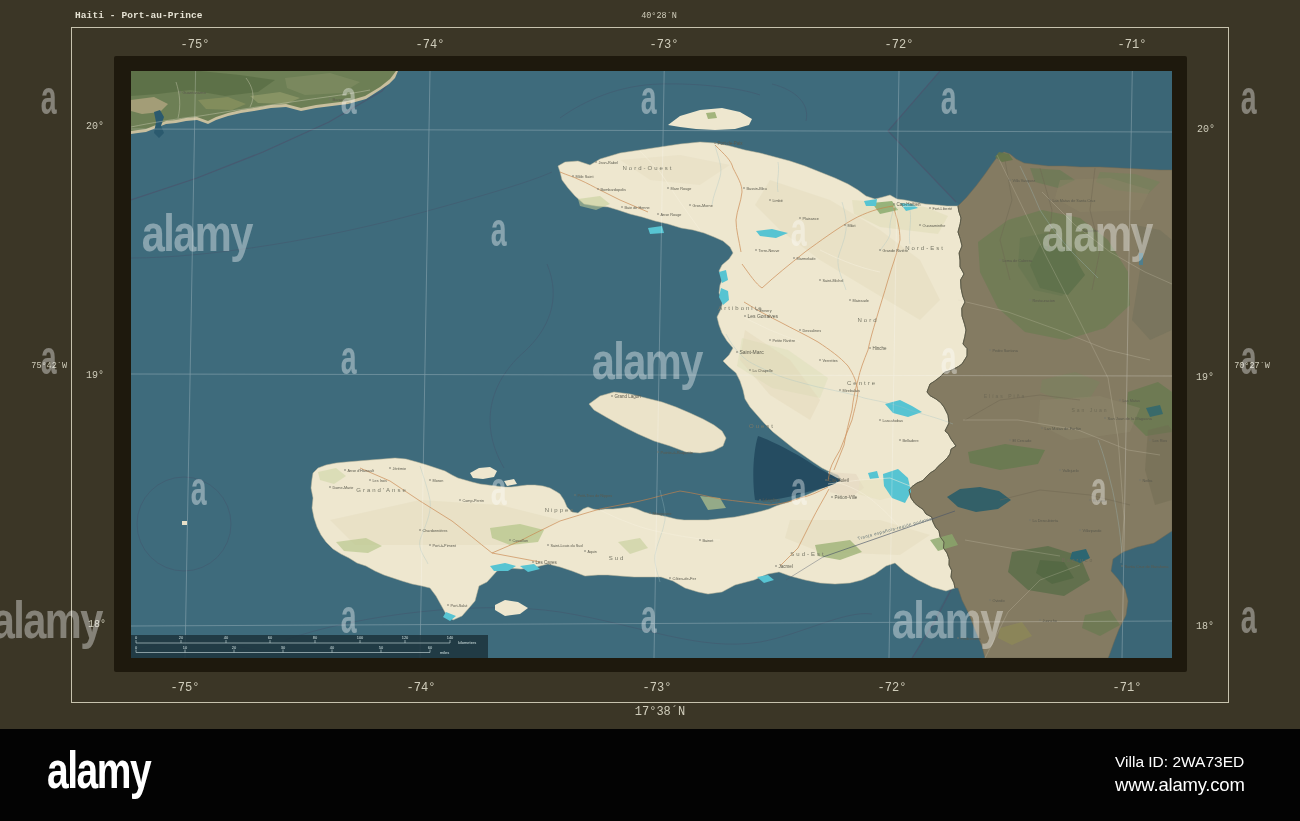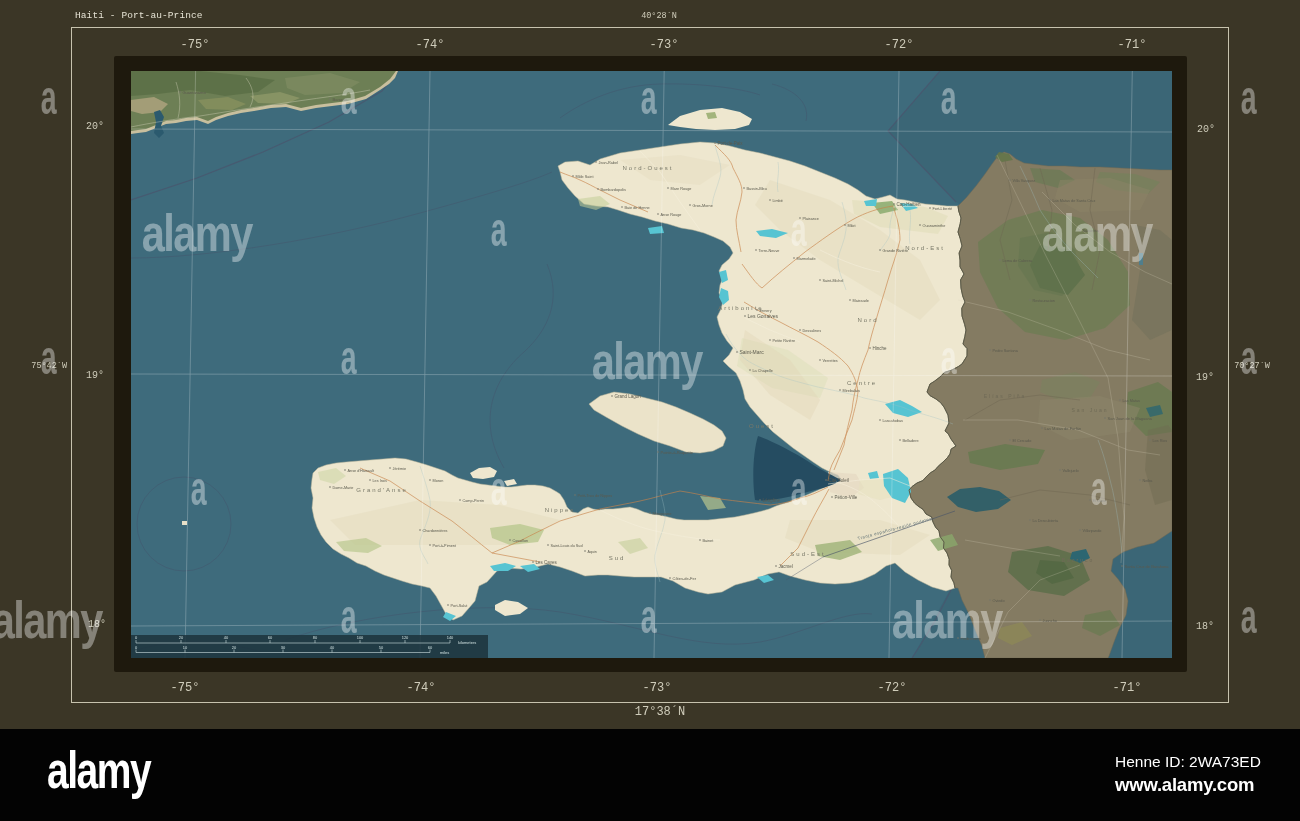--- a/index.html
+++ b/index.html
@@ -7,21 +7,21 @@
  font-family:"Liberation Mono",monospace;}
 .abs{position:absolute;}
 .lab{color:#cfccba;font-family:"Liberation Mono",monospace;white-space:pre;}
 .wm{position:absolute;color:rgba(255,255,255,0.38);font-family:"Liberation Sans",sans-serif;
  font-weight:bold;line-height:1;z-index:30;}
 .wma{font-size:46px;letter-spacing:0;transform:scale(0.62,1.05);transform-origin:center;}
 .wmw{font-size:52px;letter-spacing:-2px;transform:scale(0.80,1.0);transform-origin:center;}
 </style>
 </head>
 <body>
-<div class="abs lab" style="left:75px;top:10px;font-size:9.5px;font-weight:normal;color:#e6e3d4;letter-spacing:0.1px;text-align:center;">Haiti - Port-au-Prince</div>
+<div class="abs lab" style="left:75px;top:10px;font-size:9.5px;font-weight:bold;color:#e6e3d4;letter-spacing:0.1px;text-align:center;">Haiti - Port-au-Prince</div>
 <div class="abs lab" style="left:619px;top:11px;font-size:8.5px;width:80px;text-align:center;">40°28´N</div>
 
 <div class="abs" style="left:71px;top:27px;width:1156px;height:674px;border:1px solid #c7c3ae;"></div>
 
 <div class="abs lab" style="left:165px;top:38px;font-size:12px;width:60px;text-align:center;">-75°</div>
 <div class="abs lab" style="left:400px;top:38px;font-size:12px;width:60px;text-align:center;">-74°</div>
 <div class="abs lab" style="left:634px;top:38px;font-size:12px;width:60px;text-align:center;">-73°</div>
 <div class="abs lab" style="left:869px;top:38px;font-size:12px;width:60px;text-align:center;">-72°</div>
 <div class="abs lab" style="left:1102px;top:38px;font-size:12px;width:60px;text-align:center;">-71°</div>
 <div class="abs lab" style="left:155px;top:681px;font-size:12px;width:60px;text-align:center;">-75°</div>
@@ -423,14 +423,14 @@
 <div class="wm wma" style="left:785.5px;top:465px;">a</div>
 <div class="wm wma" style="left:1085.5px;top:465px;">a</div>
 <div class="wm wmw" style="left:-22px;top:593.5px;">alamy</div>
 <div class="wm wma" style="left:335.5px;top:593px;">a</div>
 <div class="wm wma" style="left:635.5px;top:593px;">a</div>
 <div class="wm wmw" style="left:878px;top:593.5px;">alamy</div>
 <div class="wm wma" style="left:1235.5px;top:593px;">a</div>
 
 <div class="abs" style="left:0;top:729px;width:1300px;height:92px;background:#030303;z-index:40;"></div>
 <div class="abs" style="left:47px;top:740px;z-index:41;color:#fff;font-family:'Liberation Sans',sans-serif;font-weight:bold;font-size:52px;letter-spacing:-2px;transform:scaleX(0.75);transform-origin:left top;">alamy</div>
-<div class="abs" style="left:1115px;top:753px;z-index:41;color:#fff;font-family:'Liberation Sans',sans-serif;font-size:15.5px;">Henne ID: 2WA73ED</div>
-<div class="abs" style="left:1115px;top:774px;z-index:41;color:#fff;font-family:'Liberation Sans',sans-serif;font-weight:bold;font-size:18.5px;letter-spacing:-0.2px;">www.alamy.com</div>
+<div class="abs" style="left:1115px;top:753px;z-index:41;color:#fff;font-family:'Liberation Sans',sans-serif;font-size:15.5px;">Villa ID: 2WA73ED</div>
+<div class="abs" style="left:1115px;top:774px;z-index:41;color:#fff;font-family:'Liberation Sans',sans-serif;font-weight:normal;font-size:18.5px;letter-spacing:-0.2px;">www.alamy.com</div>
 
 </body></html>

